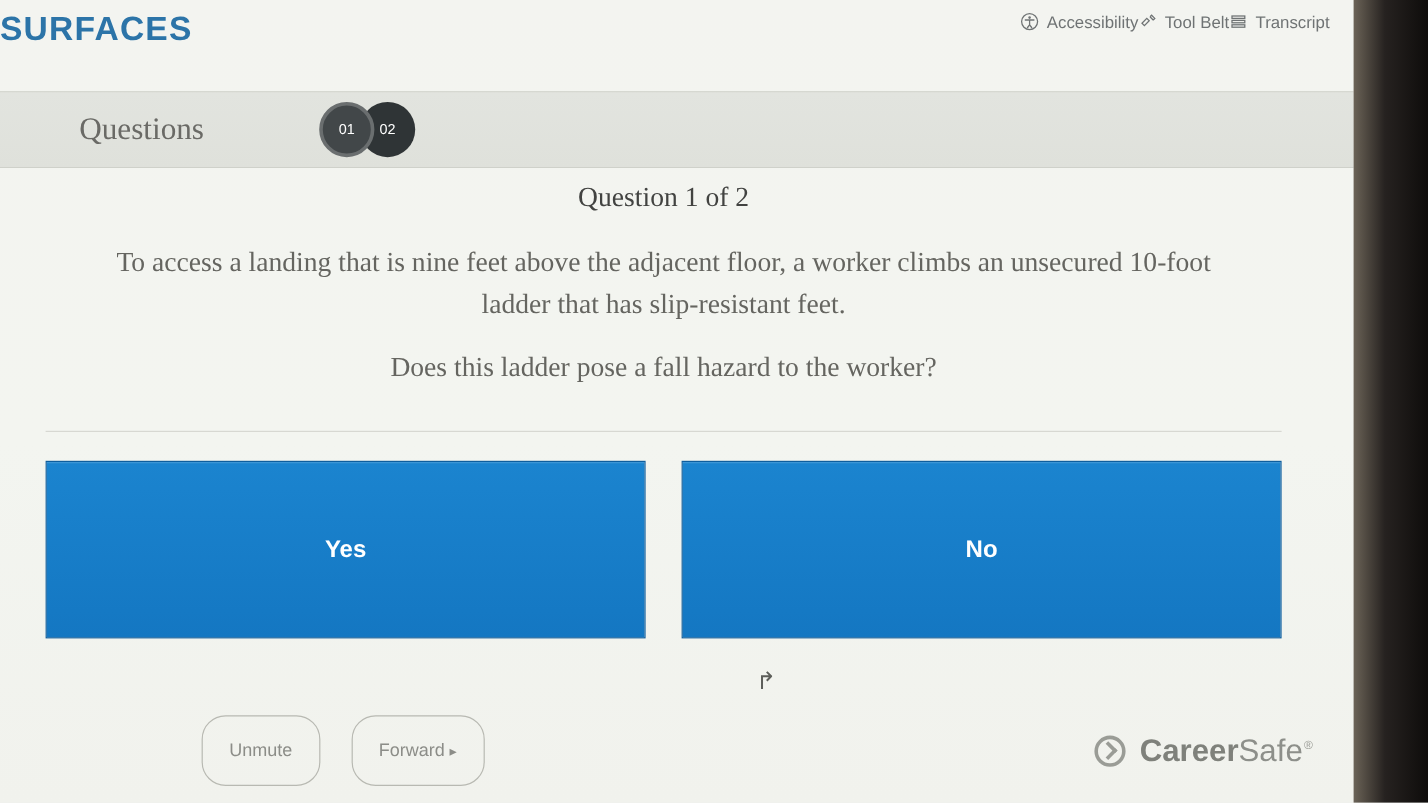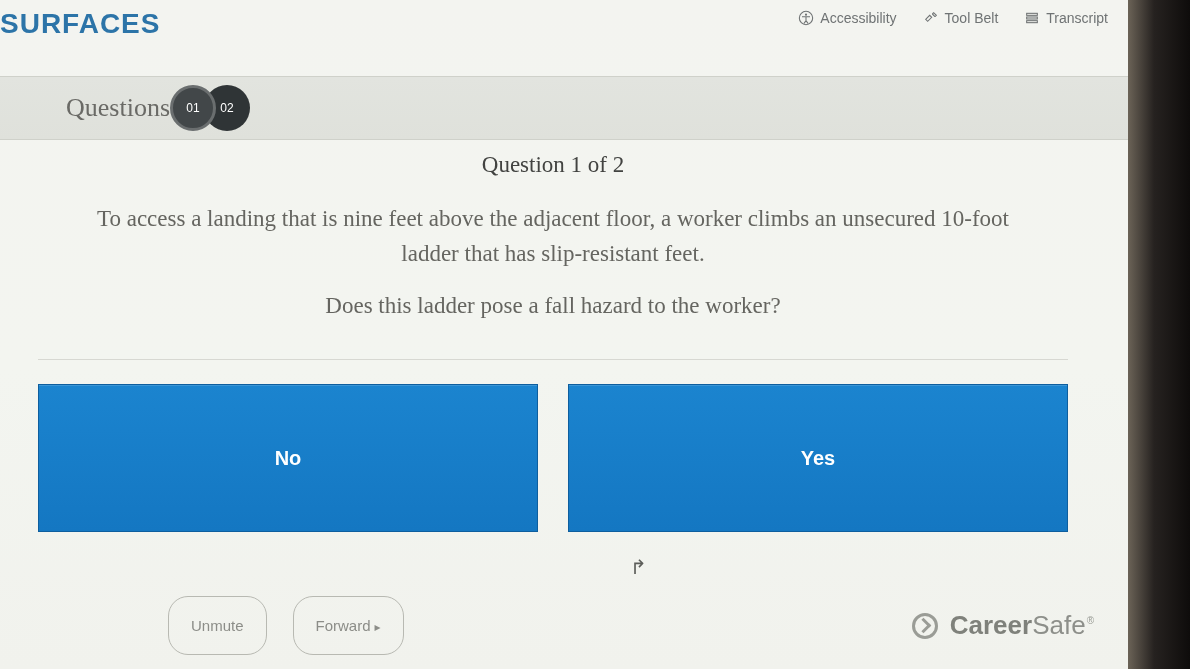--- a/index.html
+++ b/index.html
@@ -22,21 +22,20 @@
     top: 0; left: 0; right: 62px; bottom: 0;
     background: linear-gradient(180deg, #f3f4f0 0%, #f3f5f0 55%, #f1f2ed 100%);
   }
 
   
   .toolbar {
     position: absolute;
     top: 10px; right: 20px;
     display: flex;
     align-items: flex-start;
-    gap: 26px;
     font-family: Arial, Helvetica, sans-serif;
     font-size: 14px;
     color: #6f7374;
   }
   .toolbar .item { display: flex; align-items: center; gap: 6px; cursor: pointer; }
   .toolbar svg { width: 16px; height: 16px; fill: none; stroke: #6f7374; stroke-width: 1.6; }
 
   
   .page-title {
     position: absolute;
@@ -51,20 +50,21 @@
   
   .qband {
     position: absolute;
     top: 76px; left: 0; right: 0;
     height: 64px;
     background: linear-gradient(180deg, #e2e4df 0%, #dfe1db 100%);
     border-top: 1px solid #cfd1ca;
     border-bottom: 1px solid #cfd1ca;
     display: flex;
     align-items: center;
+    gap: 96px;
     padding-left: 66px;
   }
   .qband .label {
     font-size: 26px;
     color: #6a6a66;
   }
   .pills { display: flex; align-items: center; gap: 0; }
   .pill {
     width: 46px; height: 46px;
     border-radius: 50%;
@@ -237,24 +237,24 @@
     </div>
   </div>
 
   <div class="content">
     <div class="qnum">Question 1 of 2</div>
     <div class="qtext">To access a landing that is nine feet above the adjacent floor, a worker climbs an unsecured 10-foot ladder that has slip-resistant feet.</div>
     <div class="qprompt">Does this ladder pose a fall hazard to the worker?</div>
     <hr class="divider">
     <div class="answers">
       <div class="answer">
-        <span>No</span>
+        <span>Yes</span>
       </div>
       <div class="answer">
-        <span>Yes</span>
+        <span>No</span>
       </div>
     </div>
   </div>
 
   <div class="cursor">↱</div>
 
   <div class="bottom">
     <button class="pillbtn">Unmute</button>
     <button class="pillbtn">
       <span>Forward</span><span class="caret">▸</span>

